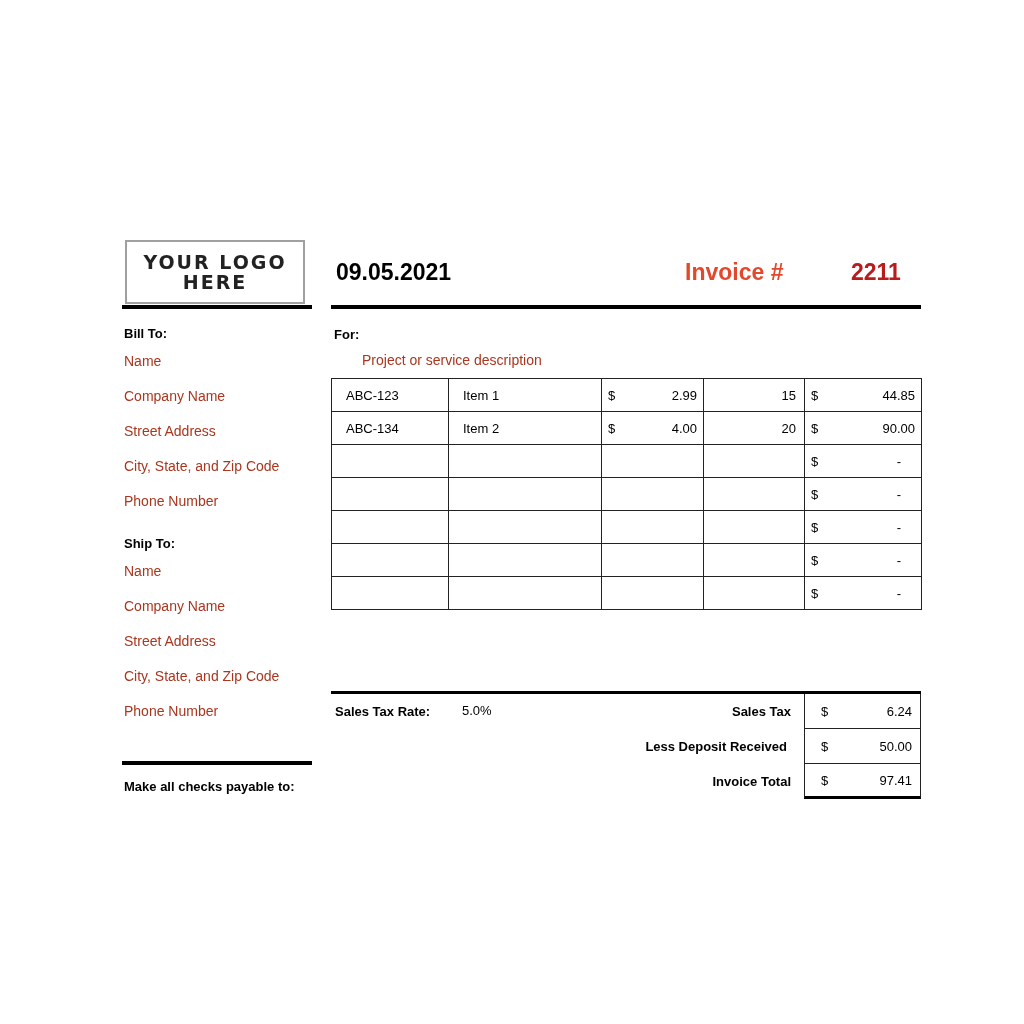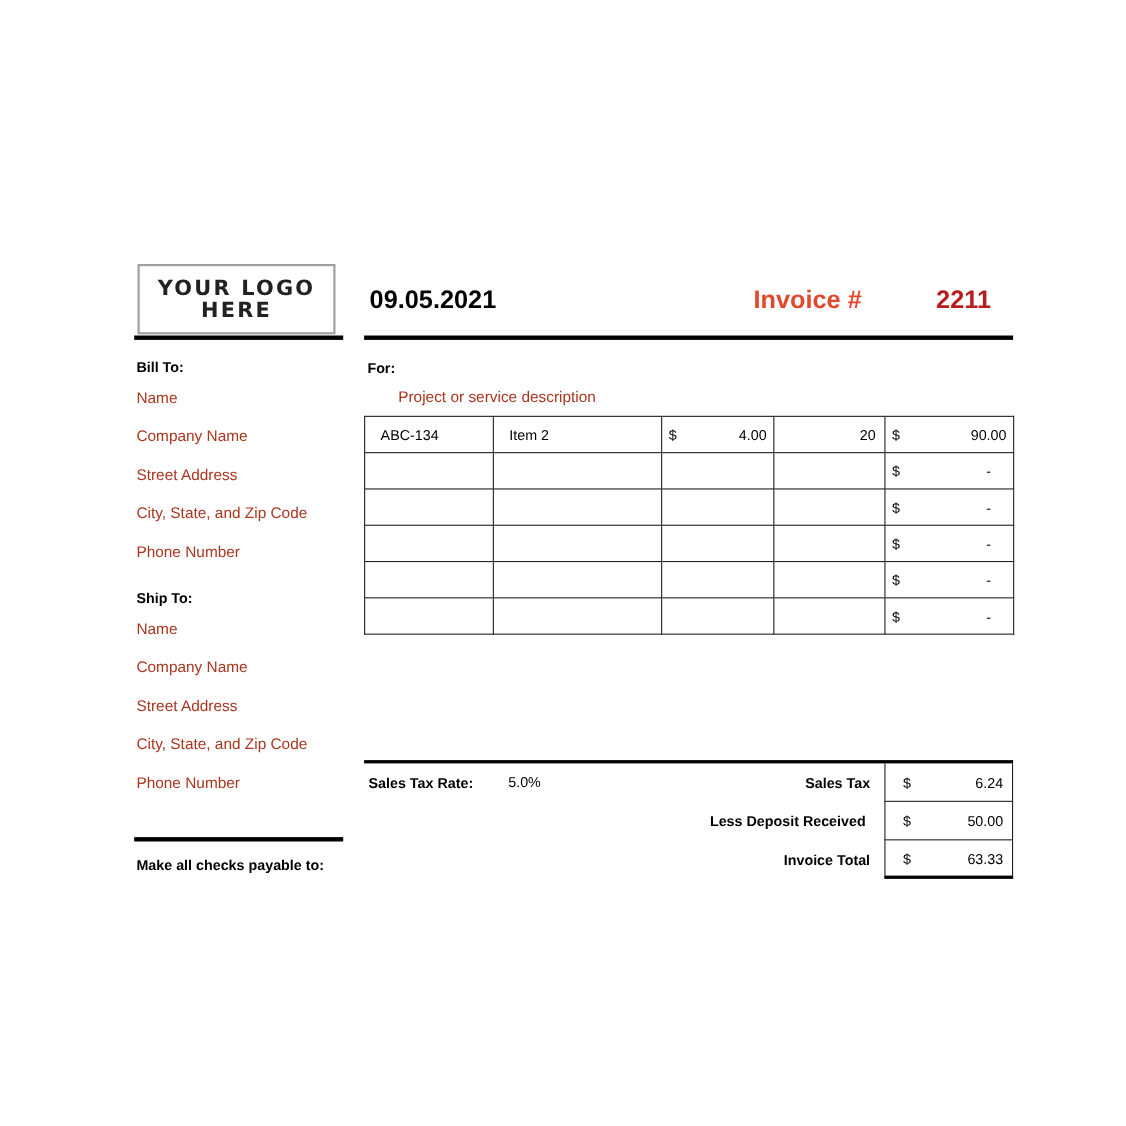--- a/index.html
+++ b/index.html
@@ -66,20 +66,43 @@
   <colgroup>
     <col style="width:117px">
       <col style="width:153px">
       <col style="width:102px">
       <col style="width:101px">
       <col style="width:117px">
   </colgroup>
   <tbody>
   <tr>
     <td>
+          <div class="cell" style="padding-left:14px">ABC-123</div>
+        </td>
+    <td>
+          <div class="cell" style="padding-left:14px">Item 1</div>
+        </td>
+    <td>
+          <div class="money">
+            <span>$</span>
+            <span>2.99</span>
+          </div>
+        </td>
+    <td>
+          <div class="cell right">15</div>
+        </td>
+    <td>
+          <div class="money">
+            <span>$</span>
+            <span>44.85</span>
+          </div>
+        </td>
+  </tr>
+  <tr>
+    <td>
           <div class="cell" style="padding-left:14px">ABC-134</div>
         </td>
     <td>
           <div class="cell" style="padding-left:14px">Item 2</div>
         </td>
     <td>
           <div class="money">
             <span>$</span>
             <span>4.00</span>
           </div>
@@ -209,14 +232,14 @@
 
 <div class="tot-label" style="left:487px;top:739px;">Less Deposit Received</div>
 <div class="tot-box" style="top:729px;">
   <span>$</span>
   <span>50.00</span>
 </div>
 
 <div class="tot-label" style="left:491px;top:774px;">Invoice Total</div>
 <div class="tot-box" style="top:764px;border-bottom:3px solid #000;">
   <span>$</span>
-  <span>63.33</span>
+  <span>97.41</span>
 </div>
 
 </body></html>

